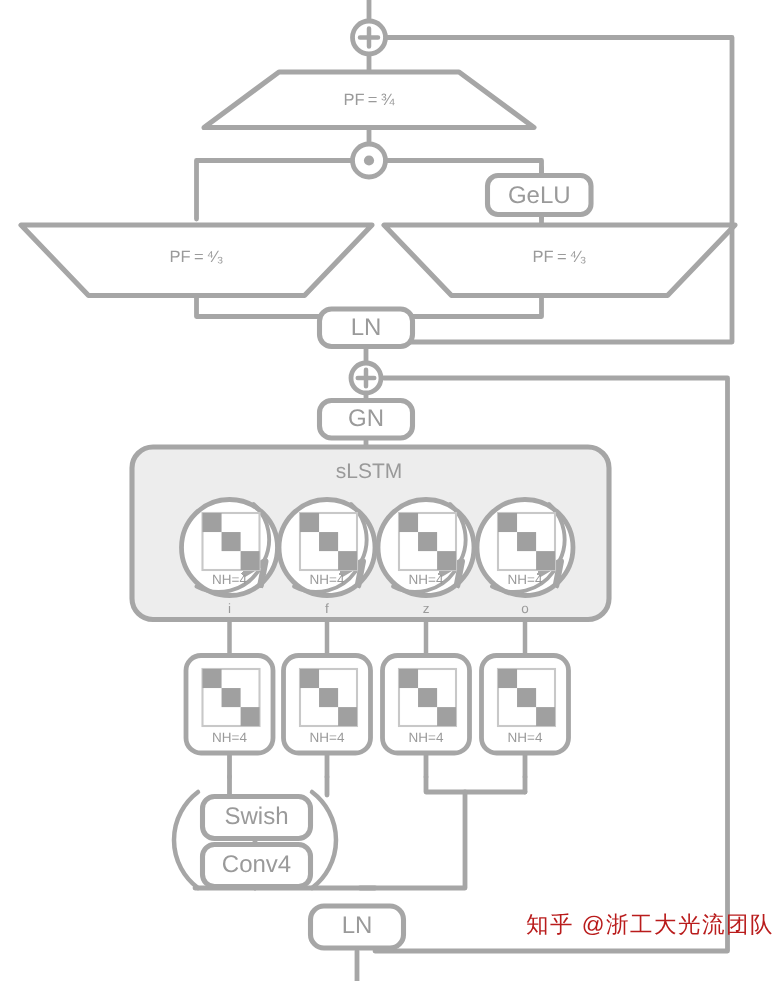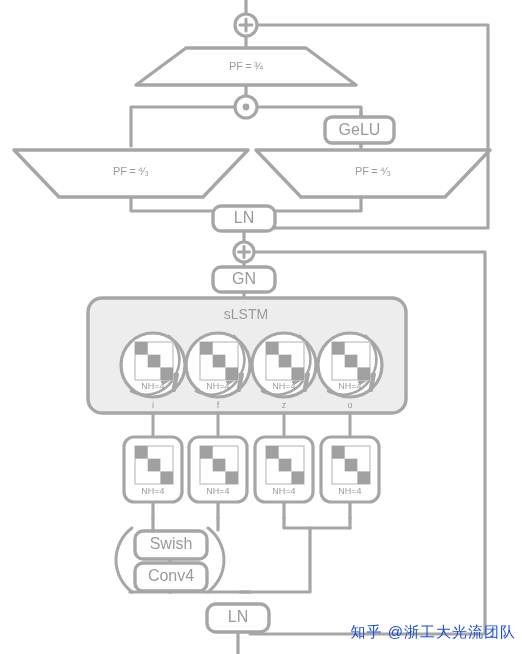--- a/index.html
+++ b/index.html
@@ -1,20 +1,20 @@
 <!DOCTYPE html>
 <html><head>
 <meta charset="utf-8">
 <style>
   html,body{margin:0;padding:0;background:#ffffff;}
   body{width:522px;height:654px;overflow:hidden;
        font-family:"Liberation Sans","DejaVu Sans",sans-serif;}
   #stage{position:relative;width:522px;height:654px;background:#fff;}
   svg#diagram{position:absolute;inset:0;width:522px;height:654px;display:block;}
-  .wm{position:absolute;right:6px;bottom:12px;color:#1d4ed8;font-size:15px;
+  .wm{position:absolute;right:6px;bottom:28px;color:#b91c1c;font-size:15px;
       letter-spacing:1px;white-space:nowrap;user-select:none;}
 </style>
 </head>
 <body>
 
 <div id="stage">
 
   <svg id="diagram" viewBox="0 0 522 654">
     <defs>
       <style>

